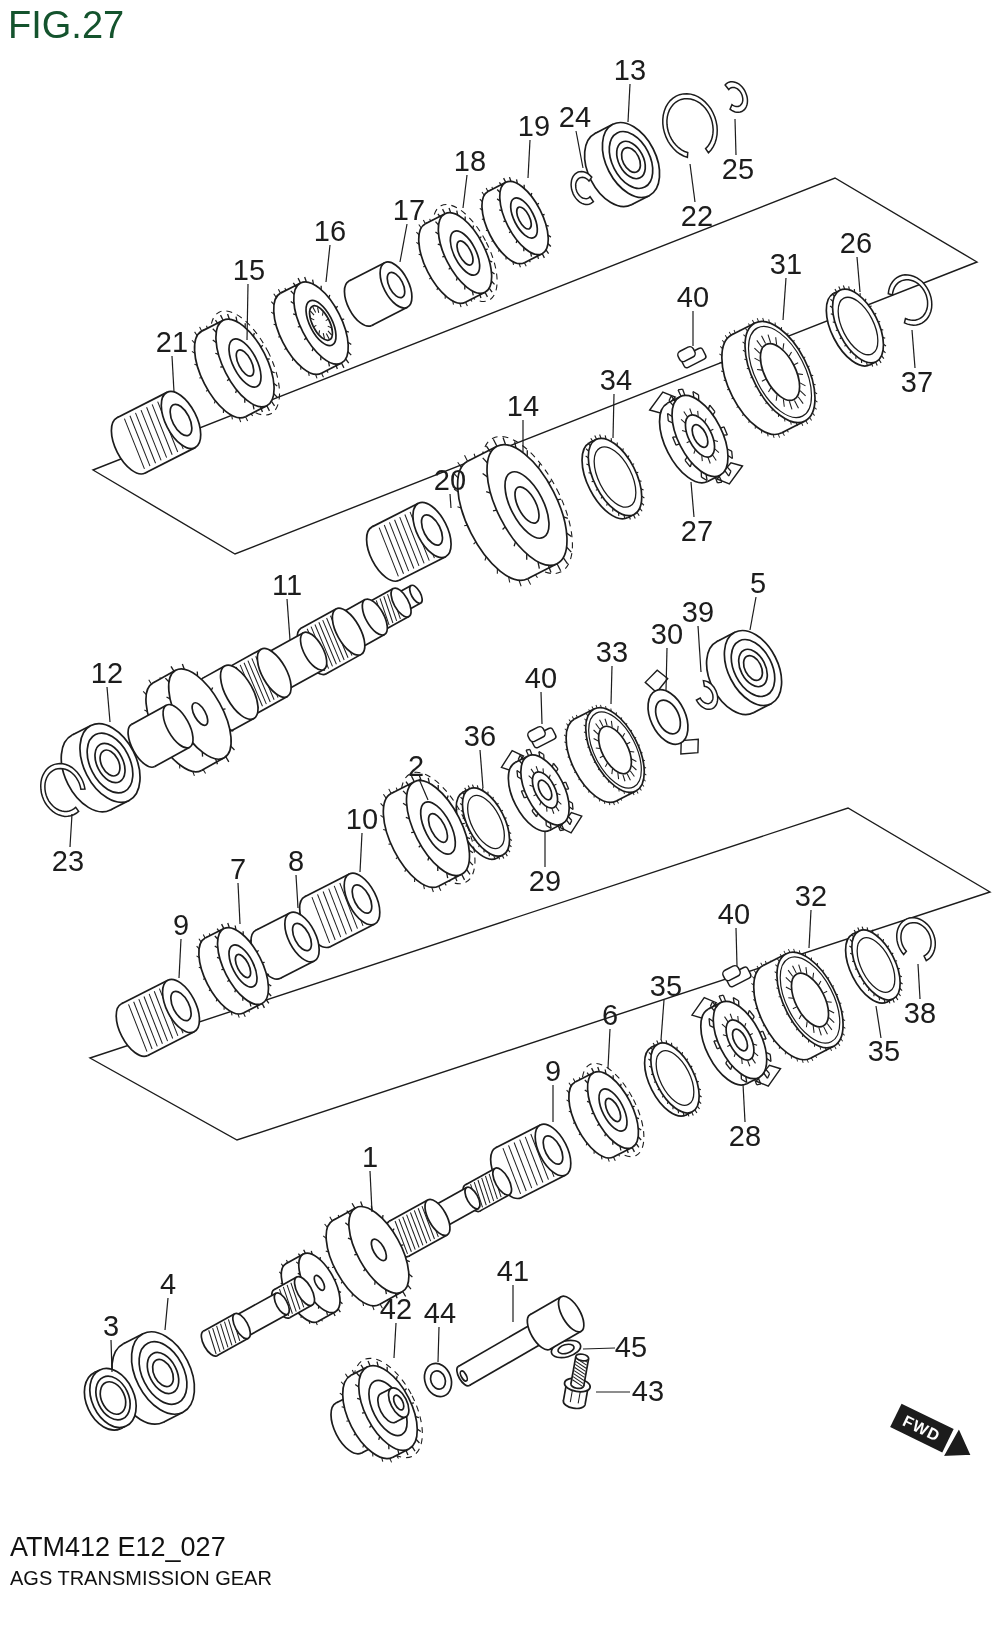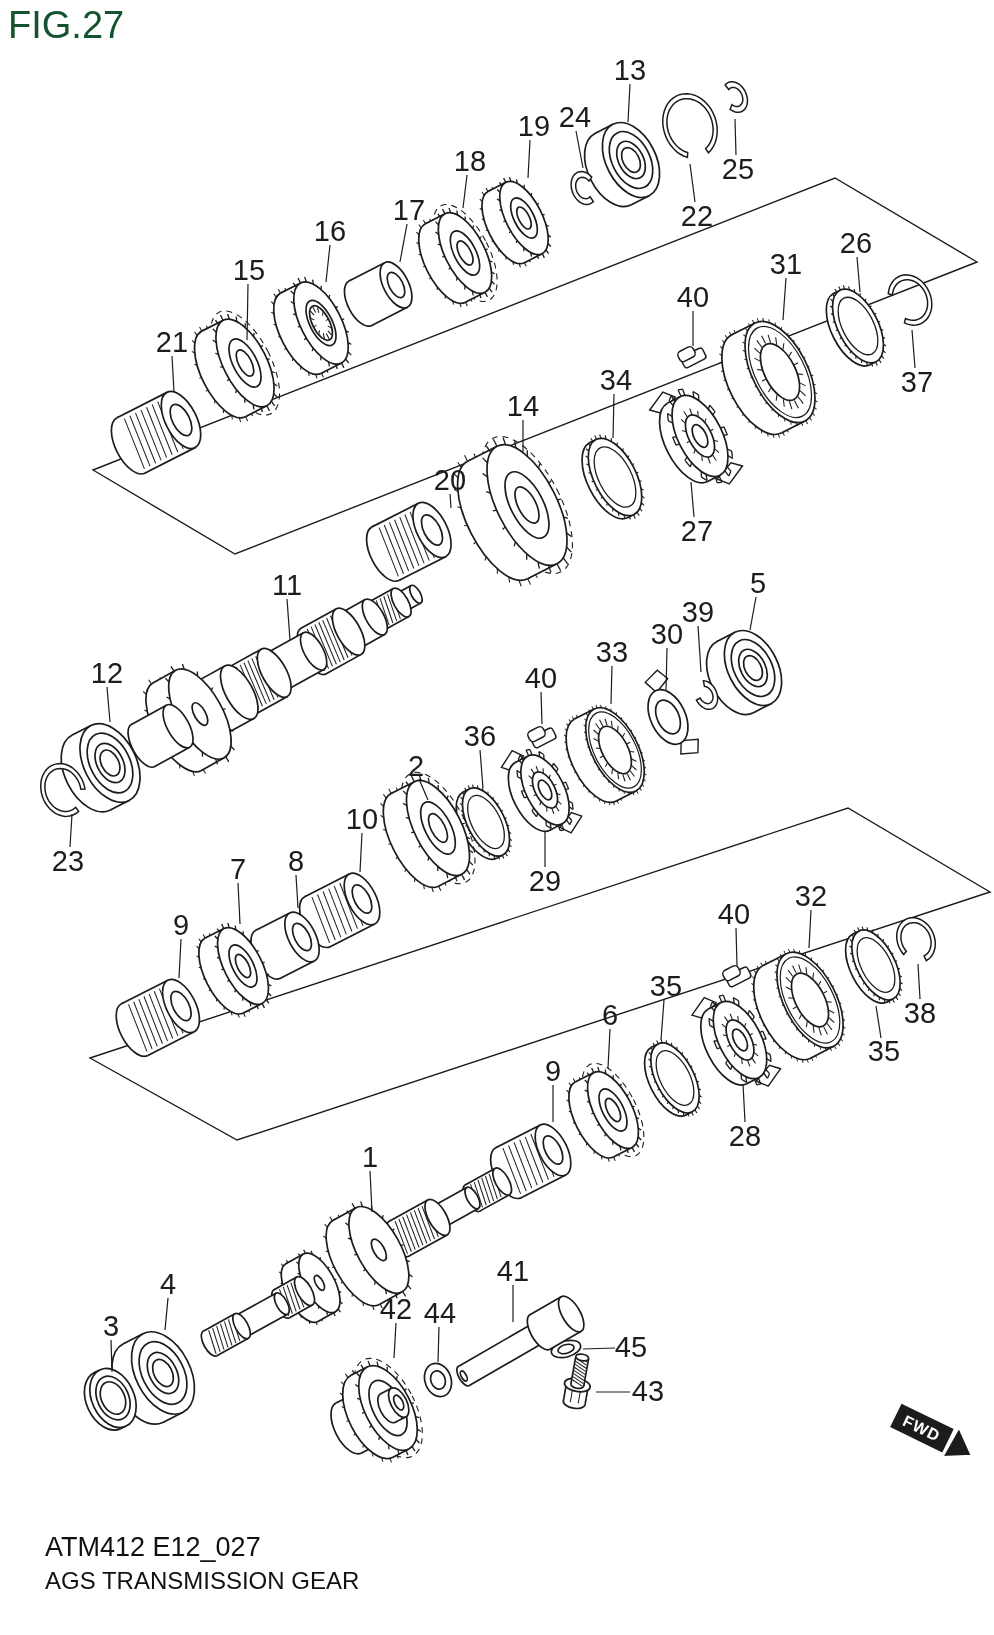--- a/index.html
+++ b/index.html
@@ -1,21 +1,21 @@
 <!DOCTYPE html>
 <html><head>
 <meta charset="utf-8">
 <style>
   html,body{margin:0;padding:0;background:#e8e8e8;}
   .page{width:994px;height:1635px;position:relative;background:#ffffff;overflow:hidden;
         font-family:"Liberation Sans", sans-serif;}
   .fig-title{position:absolute;left:8px;top:4px;font-size:38px;font-weight:500;color:#14532d;letter-spacing:0px;}
-  .footer{position:absolute;left:10px;color:#111;margin-left:35px;}
+  .footer{position:absolute;left:10px;color:#111;}
   .footer-line1{top:1532px;font-size:27px;}
-  .footer-line2{top:1567px;font-size:24px;text-align:right;}
+  .footer-line2{top:1567px;font-size:20px;text-align:right;}
   svg.canvas{position:absolute;left:0;top:0;}
   text.plabel{font-family:"Liberation Sans", sans-serif;}
 </style>
 </head>
 <body>
 
 <div class="page">
   <svg class="canvas" width="994" height="1635" viewBox="0 0 994 1635">
       <polygon points="93,470 835,178 977,262 235,554" fill="none" stroke="#1c1c1c" stroke-width="1.4"></polygon>
       <polygon points="90,1058 848,808 990,892 237,1140" fill="none" stroke="#1c1c1c" stroke-width="1.4"></polygon>

